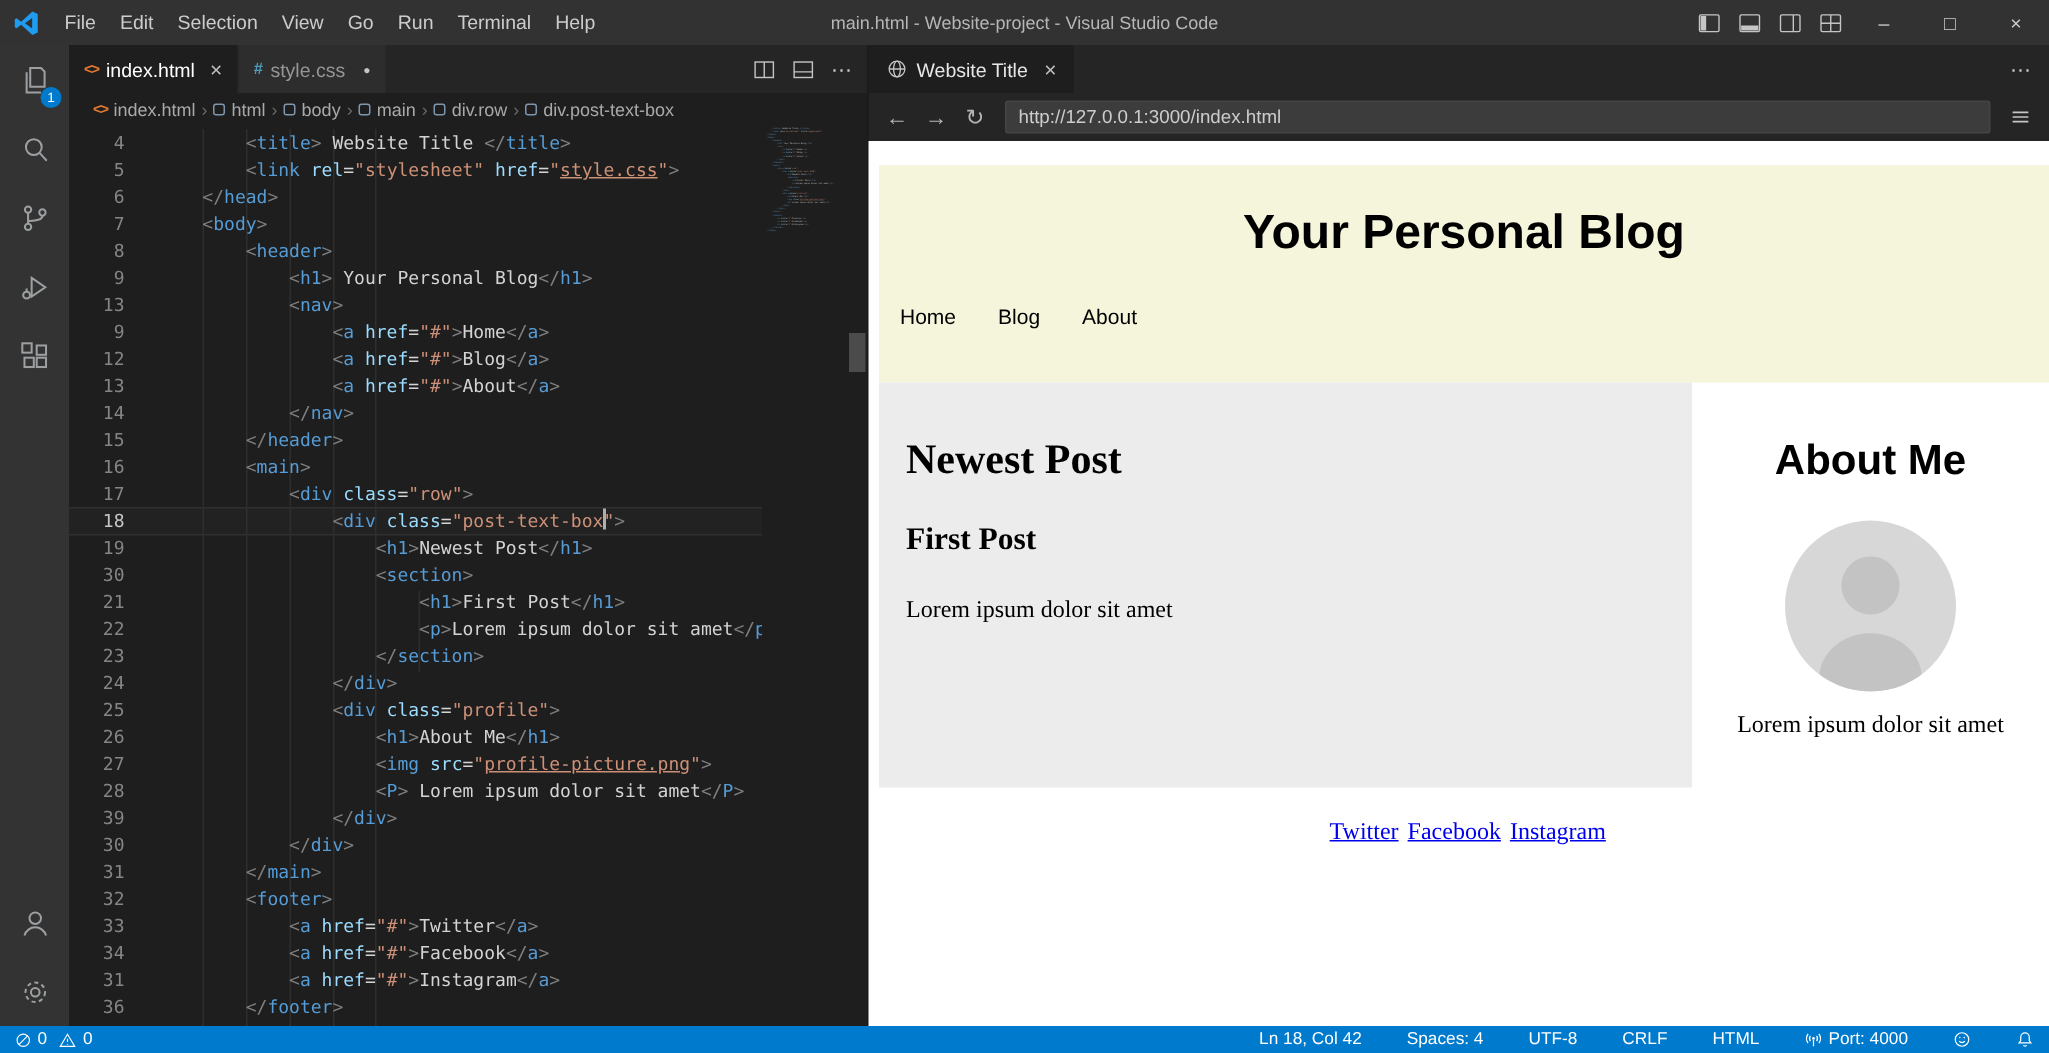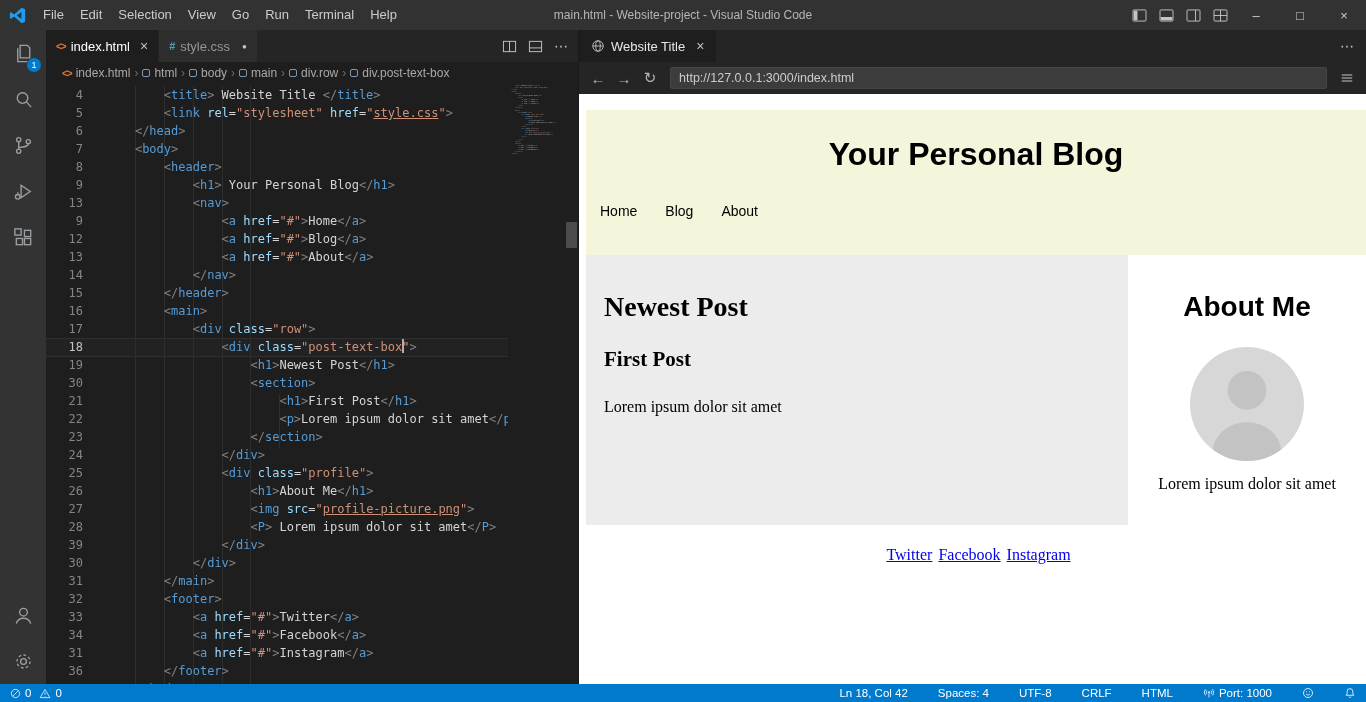--- a/index.html
+++ b/index.html
@@ -427,21 +427,21 @@
       <span class="sb-item">Spaces: 4</span>
       <span class="sb-item">UTF-8</span>
       <span class="sb-item">CRLF</span>
       <span class="sb-item">HTML</span>
       <span class="sb-item">
         <svg width="12" height="12" viewBox="0 0 16 16">
             <circle cx="8" cy="7" r="1.2" fill="#fff" stroke="none"></circle>
             <path d="M8 8.5V14"></path>
             <path d="M5.2 4.8a4 4 0 0 0 0 4.6M10.8 4.8a4 4 0 0 1 0 4.6M3.2 3a7 7 0 0 0 0 8.2M12.8 3a7 7 0 0 1 0 8.2"></path>
           </svg>
-        <span>Port: 1000</span>
+        <span>Port: 4000</span>
       </span>
       <span class="sb-item">
         <svg width="12" height="12" viewBox="0 0 16 16">
             <circle cx="8" cy="8" r="6"></circle>
             <path d="M5.5 9.5a3.2 3.2 0 0 0 5 0"></path>
             <circle cx="6" cy="6.3" r=".7" fill="#fff" stroke="none"></circle>
             <circle cx="10" cy="6.3" r=".7" fill="#fff" stroke="none"></circle>
           </svg>
       </span>
       <span class="sb-item">

